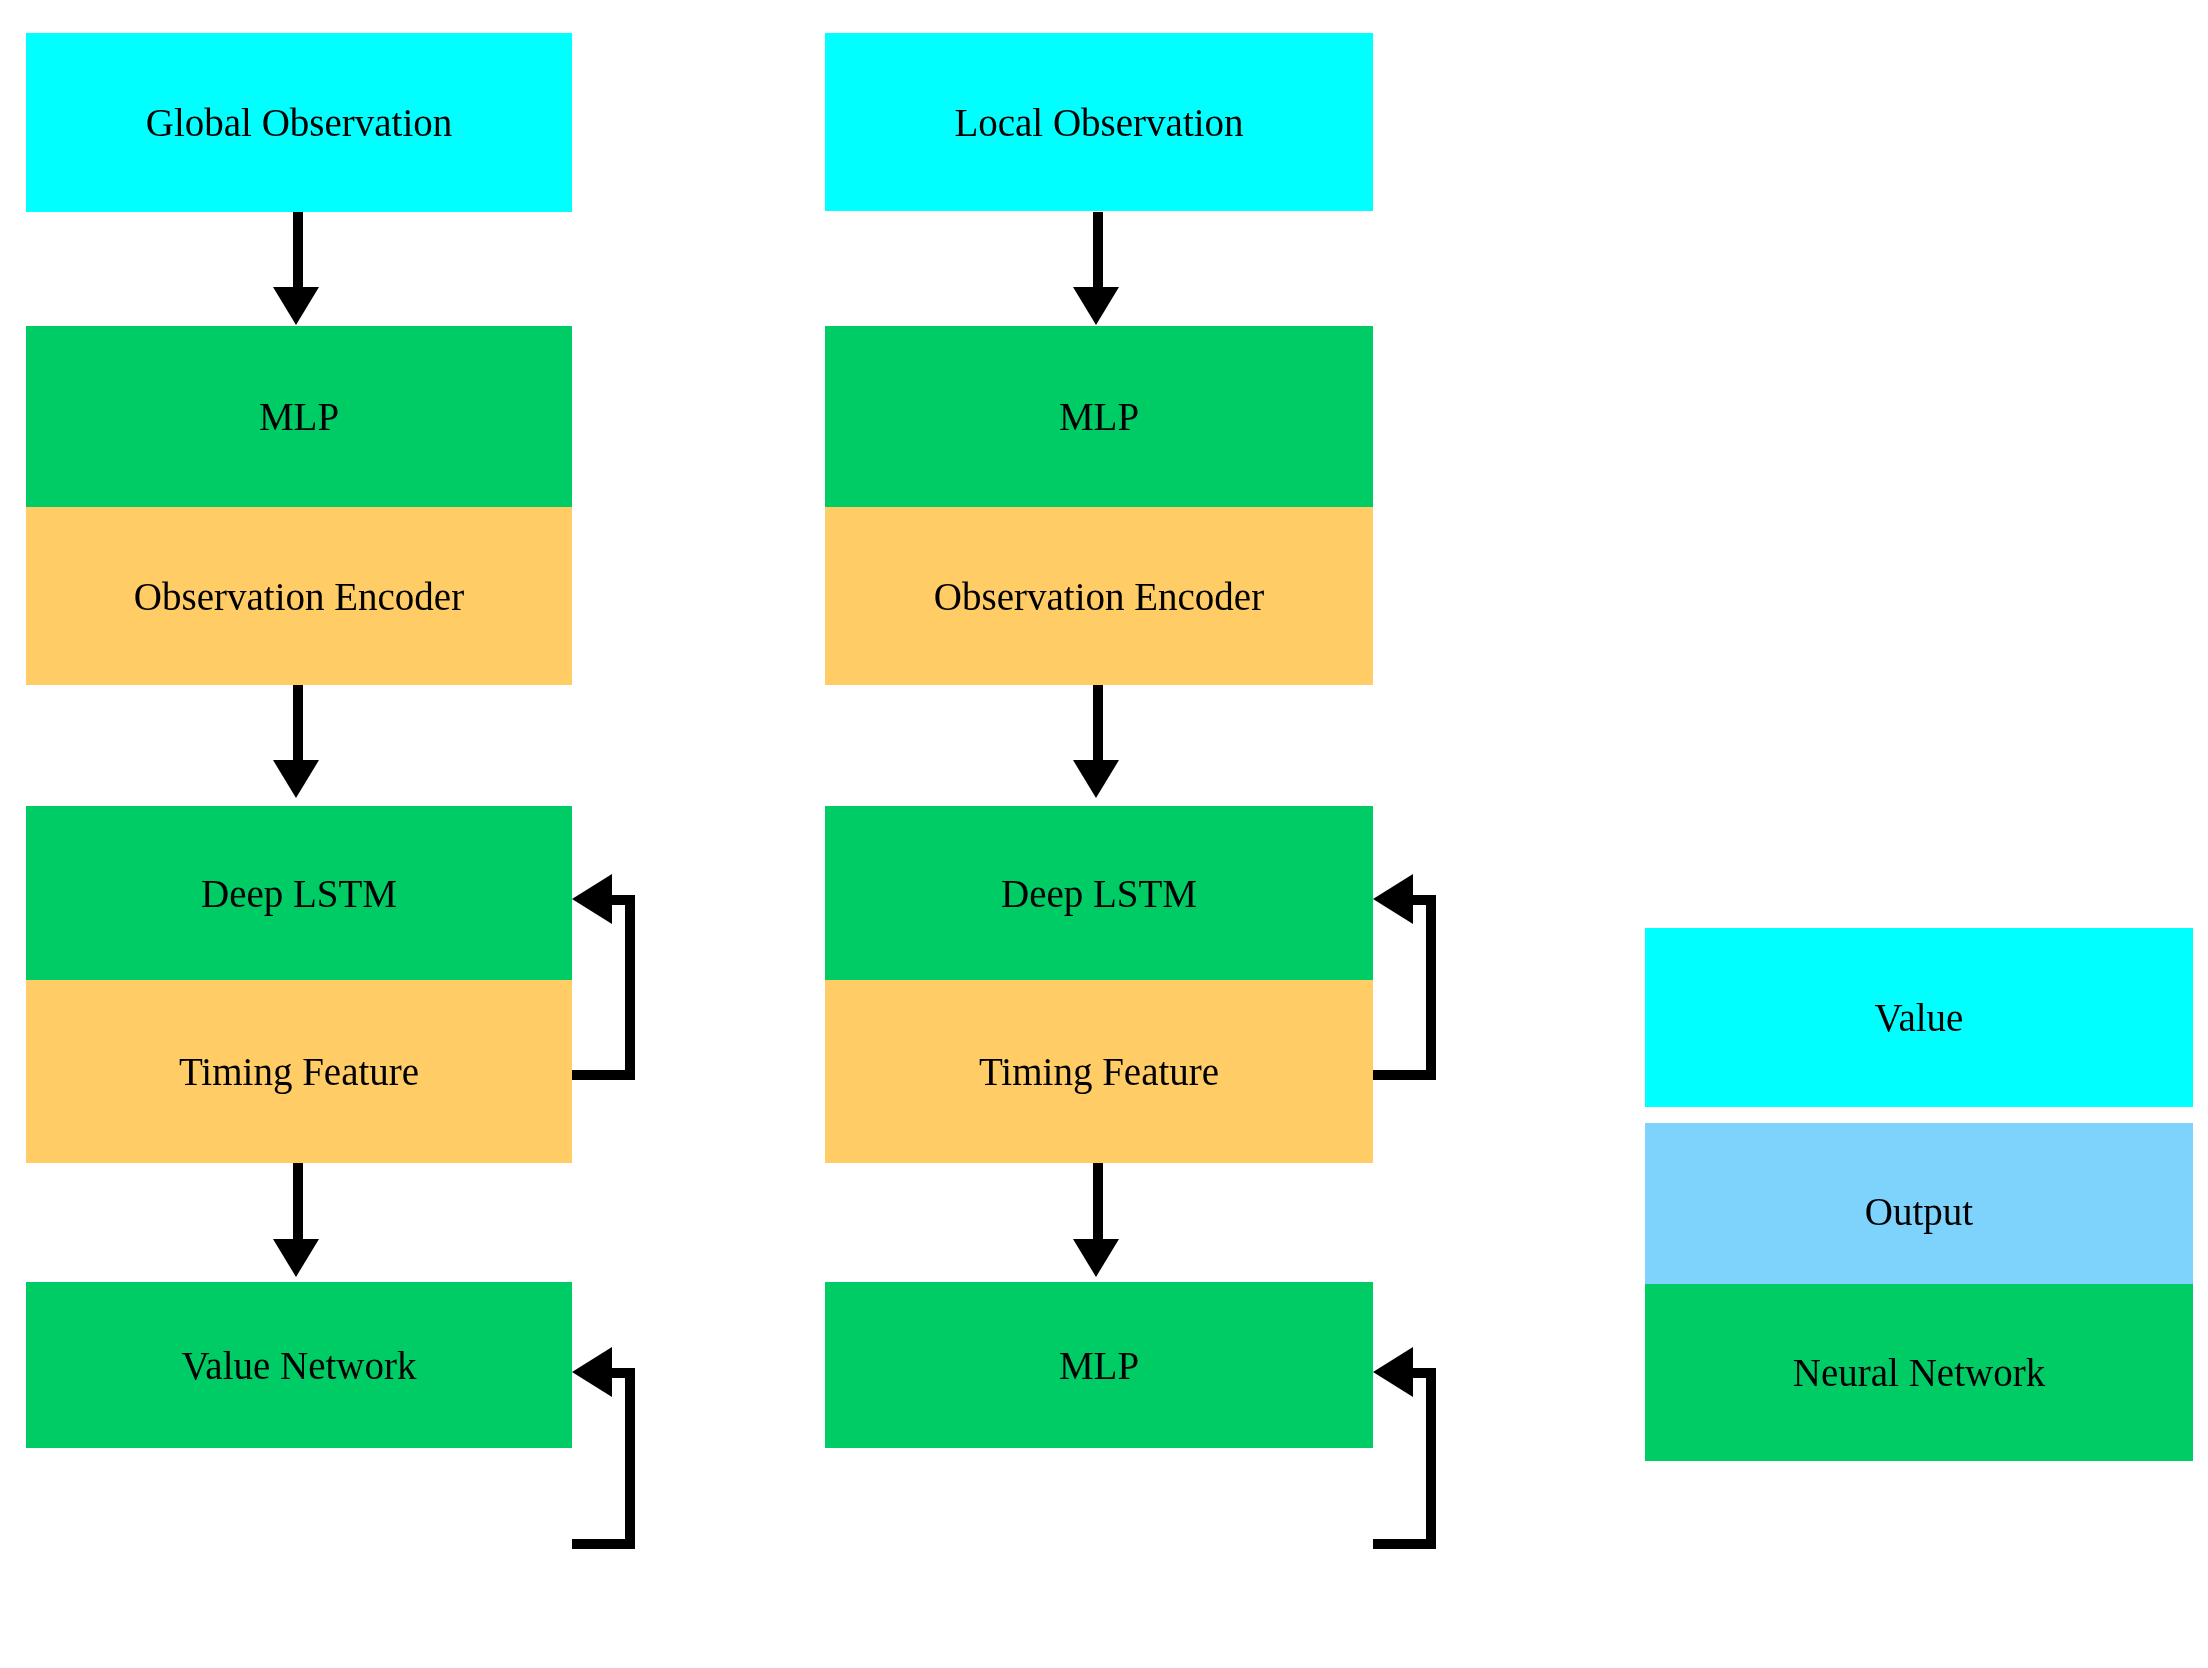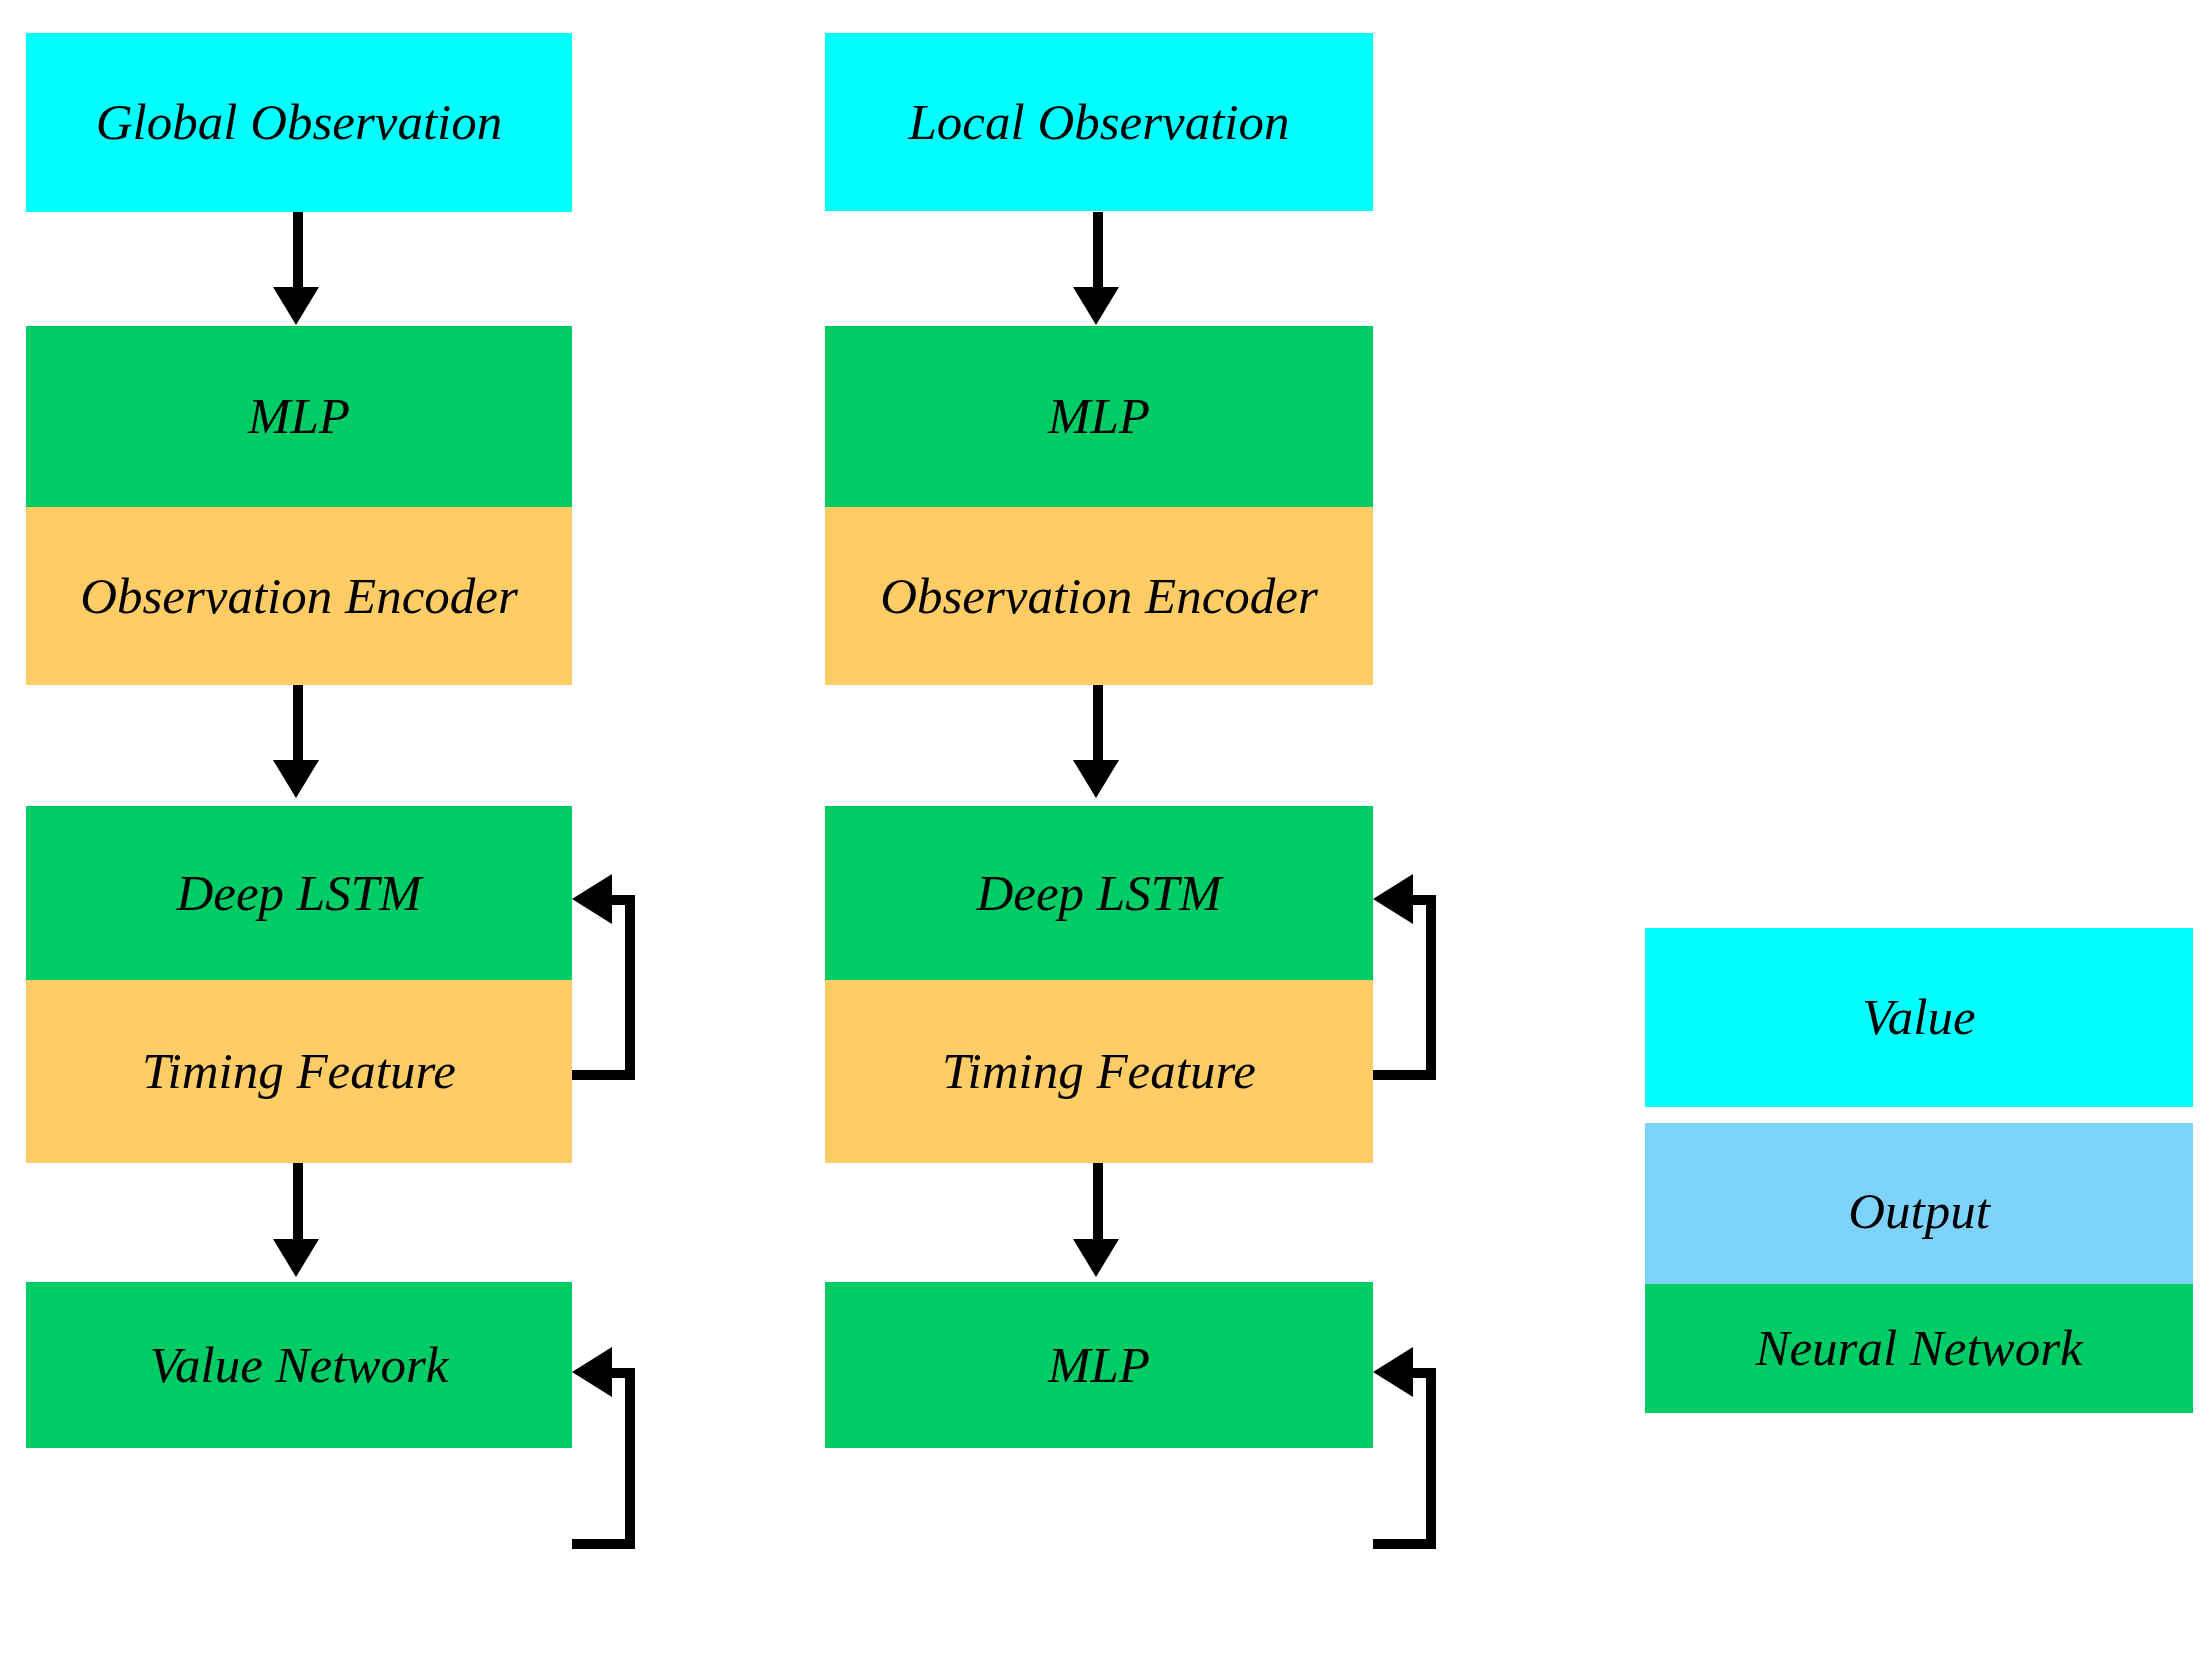--- a/index.html
+++ b/index.html
@@ -23,26 +23,25 @@
     position: absolute;
     left: 0;
     width: 100%;
     display: flex;
     align-items: center;
     justify-content: center;
     box-sizing: border-box;
   }
   .band-label {
     color: #000000;
-    font-size: 51px;
+    font-size: 39px;
     line-height: 1;
     white-space: nowrap;
     text-align: center;
     font-family: "Liberation Serif", "DejaVu Serif", serif;
-    font-style: italic;
   }
   .arrow-shaft {
     position: absolute;
     background: #000000;
   }
   .arrowhead-down {
     position: absolute;
     width: 0;
     height: 0;
     border-left: 23.6px solid transparent;
@@ -185,19 +184,19 @@
     <div class="arrowhead-left" style="left:1373px; top:1347px;"></div>
   </div>
 
   <div class="block" style="left:1645px; top:928px; width:548px; height:710px;">
     <div class="band" style="top:0; height:179px; background:#00FFFF;">
       <span class="band-label">Value</span>
     </div>
     <div class="band" style="top:195px; height:177px; background:#7dd3fc;">
       <span class="band-label">Output</span>
     </div>
-    <div class="band" style="top:356px; height:129px; background:#00CC66;">
+    <div class="band" style="top:356px; height:177px; background:#00CC66;">
       <span class="band-label">Neural Network</span>
     </div>
   </div>
 
 </div>
 
 
 </body></html>

